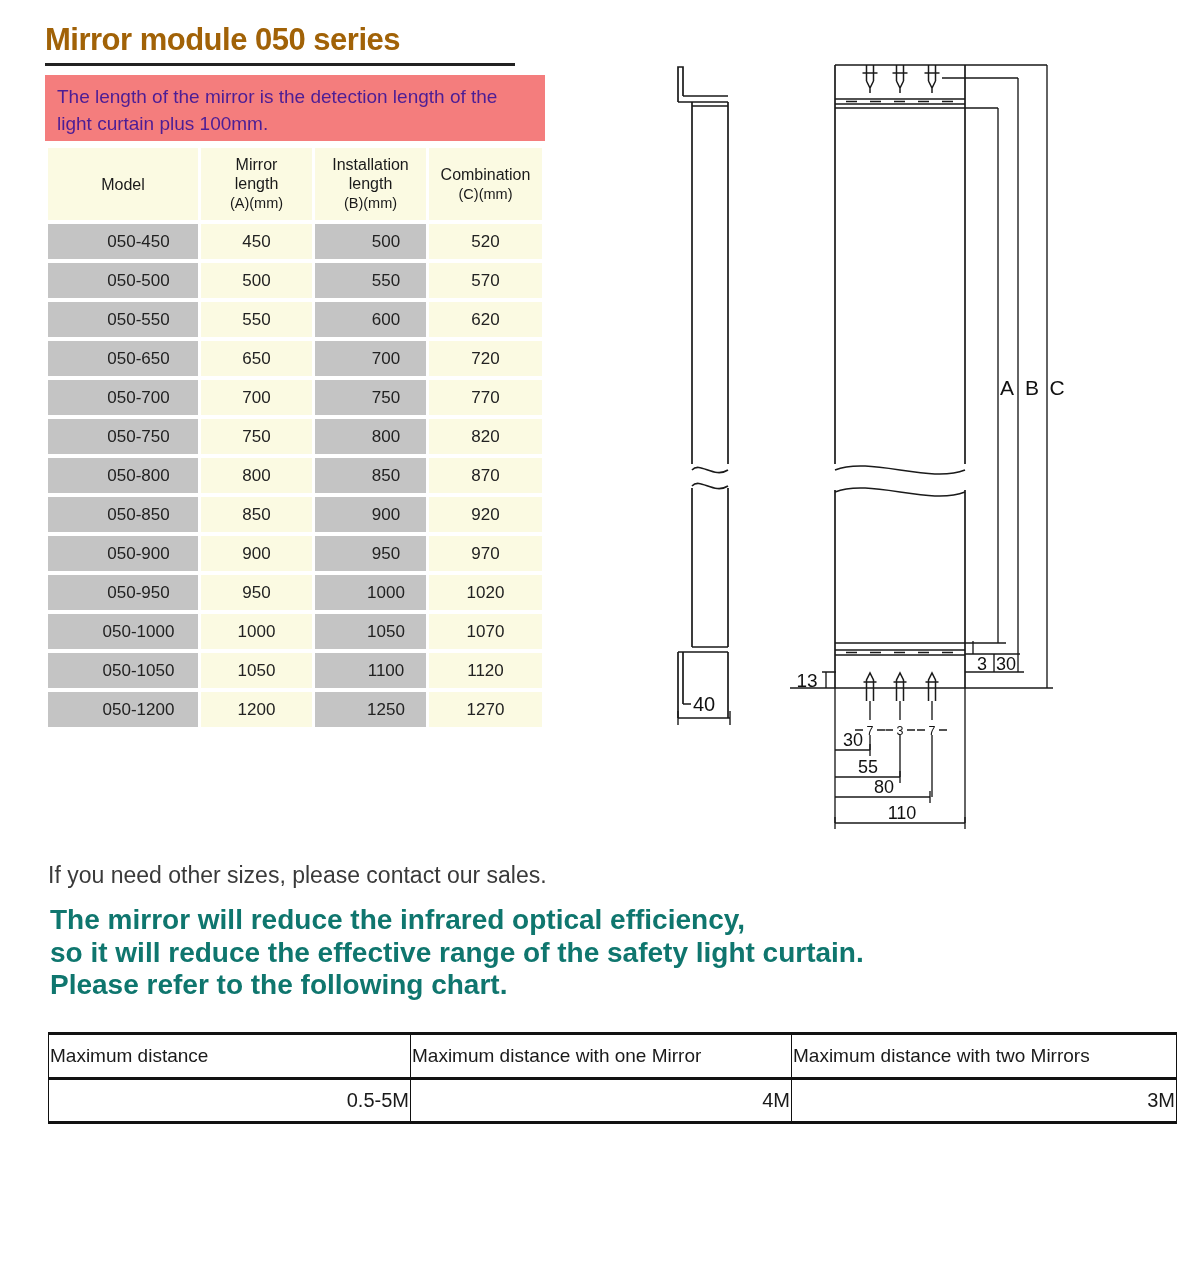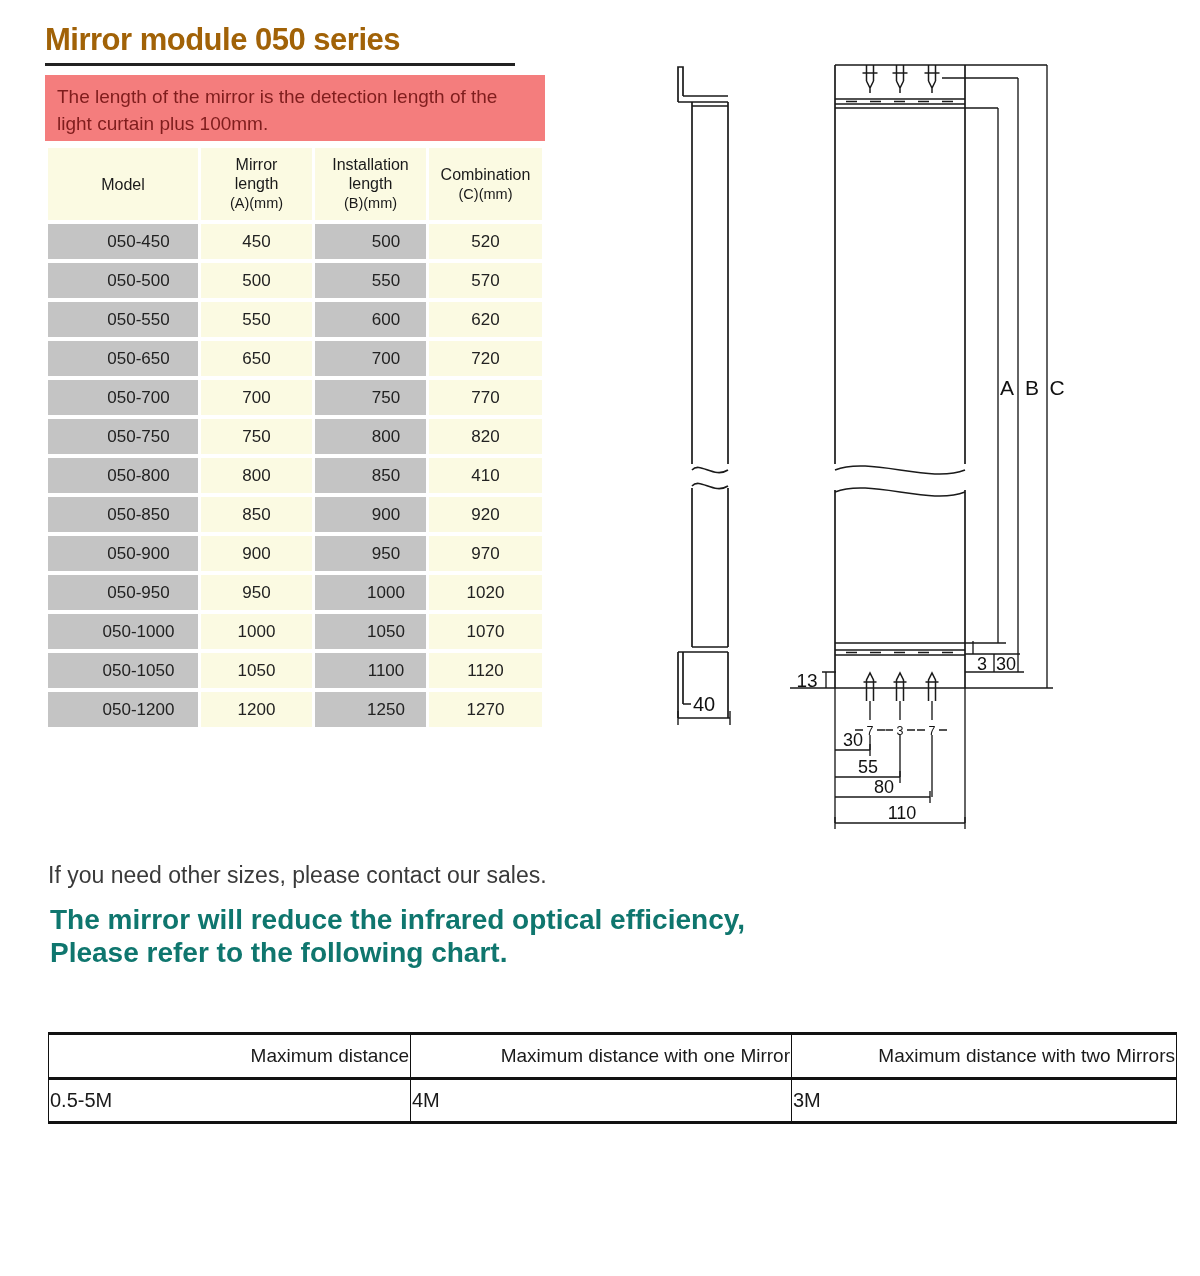--- a/index.html
+++ b/index.html
@@ -7,21 +7,21 @@
         font-family:"Liberation Sans","DejaVu Sans",sans-serif;color:#1a1a1a;overflow:hidden;}
 
   
   #title{position:absolute;left:45px;top:22px;font-size:31px;font-weight:bold;
          letter-spacing:-0.5px;color:#a16207;}
   #title-rule{position:absolute;left:45px;top:63px;width:470px;height:3px;background:#222;}
 
   
   #banner{position:absolute;left:45px;top:75px;width:476px;height:50px;
           background:var(--banner-bg,#f47d7d);padding:8px 12px;
-          font-size:19px;line-height:27px;color:#7f1d1d;}
+          font-size:19px;line-height:27px;color:#4c1d95;}
 
   
   #size-table{position:absolute;left:45px;top:144px;width:500px;
               border-collapse:separate;border-spacing:3px 4px;table-layout:fixed;}
   #size-table col.c0{width:150px}
   #size-table col.c1{width:111px}
   #size-table col.c2{width:111px}
   #size-table col.c3{width:113px}
   #size-table th{height:70px;font-weight:normal;font-size:16px;line-height:19px;
                  text-align:center;vertical-align:middle;background:var(--cream,#fbfae2);}
@@ -35,23 +35,23 @@
   #reduce-note{position:absolute;left:50px;top:904px;font-size:28px;font-weight:600;
                color:#0f766e;line-height:32.5px;}
 
   
   #distance-table{position:absolute;left:48px;top:1032px;width:1128px;
                   border-collapse:collapse;table-layout:fixed;}
   #distance-table col.d0{width:362px}
   #distance-table col.d1{width:381px}
   #distance-table col.d2{width:385px}
   #distance-table th{border:1.5px solid #111;border-top:3px solid #111;border-bottom:3px solid #111;
-                     height:40px;font-weight:normal;font-size:19px;text-align:right;}
+                     height:40px;font-weight:normal;font-size:19px;text-align:left;}
   #distance-table td{border:1.5px solid #111;border-bottom:3px solid #111;
-                     height:39px;font-size:20px;text-align:left;}
+                     height:39px;font-size:20px;text-align:right;}
 
   
   #diagram{position:absolute;left:640px;top:40px;}
   #diagram path, #diagram line{stroke:#1a1a1a;fill:none;}
   #diagram text{fill:#111;font-family:"Liberation Sans","DejaVu Sans",sans-serif;}
 </style>
 </head>
 <body>
 
 <div id="page">
@@ -123,21 +123,21 @@
         <tr>
           <td class="gray">050-750</td>
           <td class="cream">750</td>
           <td class="gray">800</td>
           <td class="cream">820</td>
         </tr>
         <tr>
           <td class="gray">050-800</td>
           <td class="cream">800</td>
           <td class="gray">850</td>
-          <td class="cream">410</td>
+          <td class="cream">870</td>
         </tr>
         <tr>
           <td class="gray">050-850</td>
           <td class="cream">850</td>
           <td class="gray">900</td>
           <td class="cream">920</td>
         </tr>
         <tr>
           <td class="gray">050-900</td>
           <td class="cream">900</td>
@@ -242,20 +242,21 @@
       <text x="228" y="733" font-size="18" text-anchor="middle">55</text>
       <text x="244" y="753" font-size="18" text-anchor="middle">80</text>
       <text x="262" y="779" font-size="18" text-anchor="middle">110</text>
     </g>
   </svg>
 
   <div id="sales-note">If you need other sizes, please contact our sales.</div>
 
   <div id="reduce-note">
     <div>The mirror will reduce the infrared optical efficiency,</div>
+    <div>so it will reduce the effective range of the safety light curtain.</div>
     <div>Please refer to the following chart.</div>
   </div>
 
   <table id="distance-table">
     <colgroup>
         <col class="d0">
         <col class="d1">
         <col class="d2">
       </colgroup>
     <thead>

